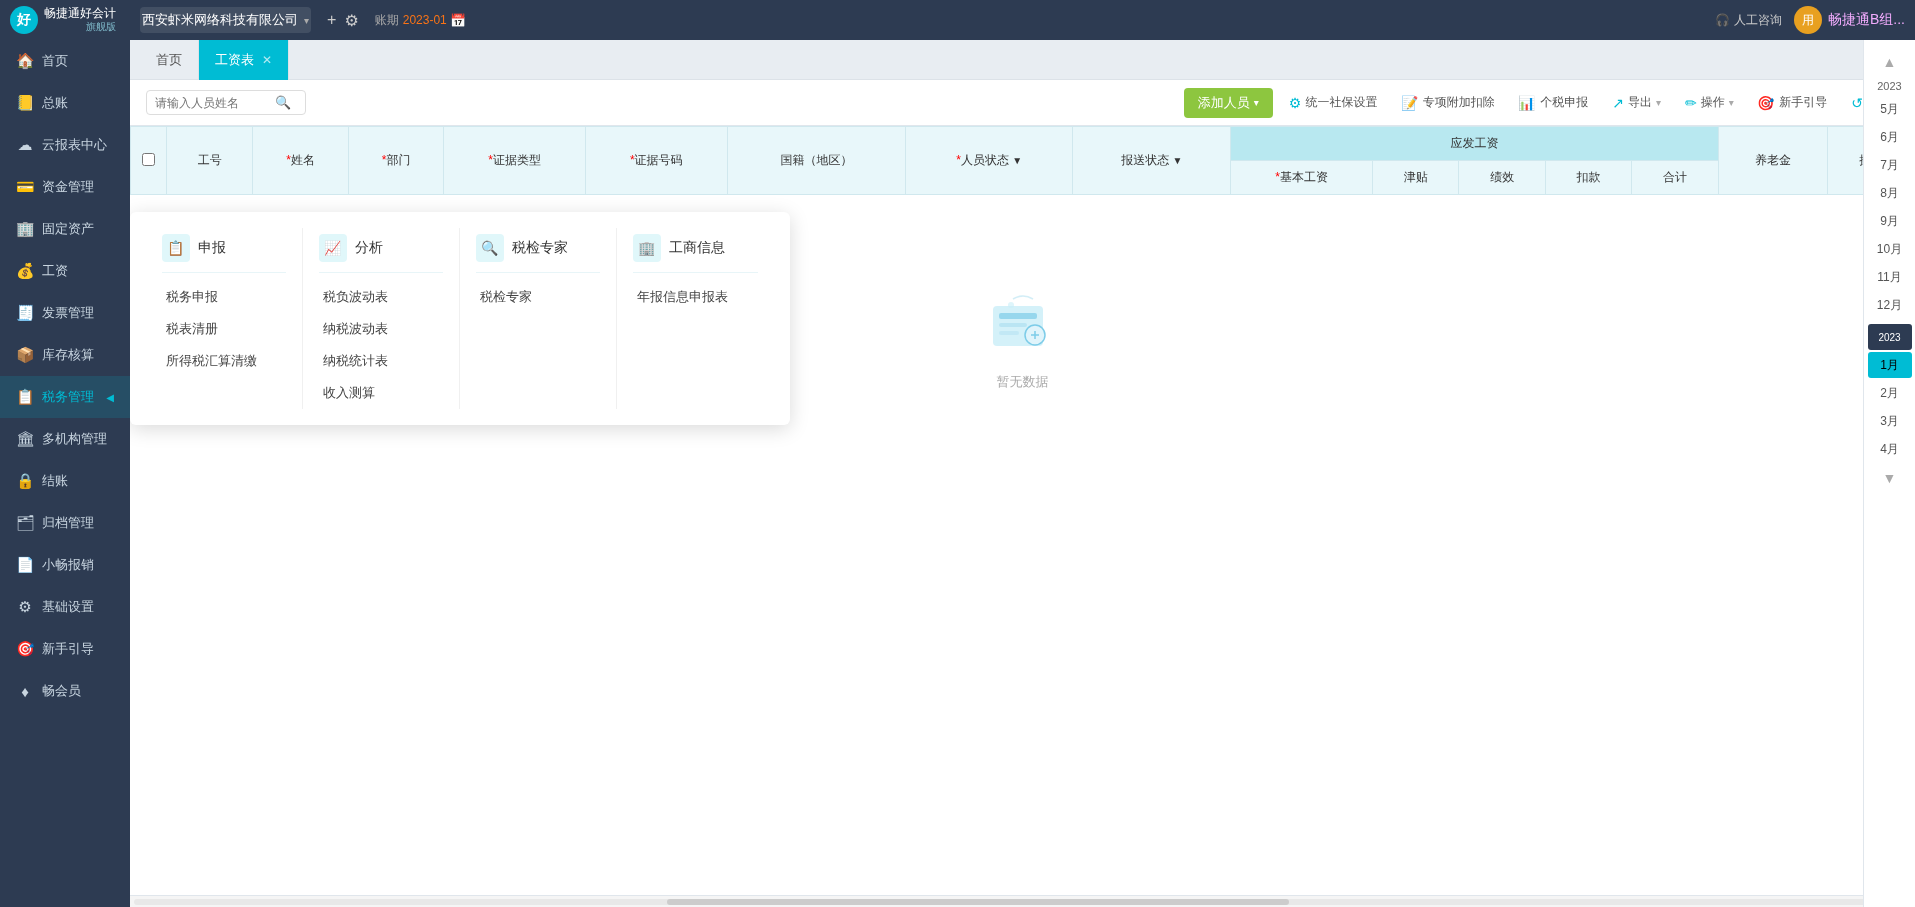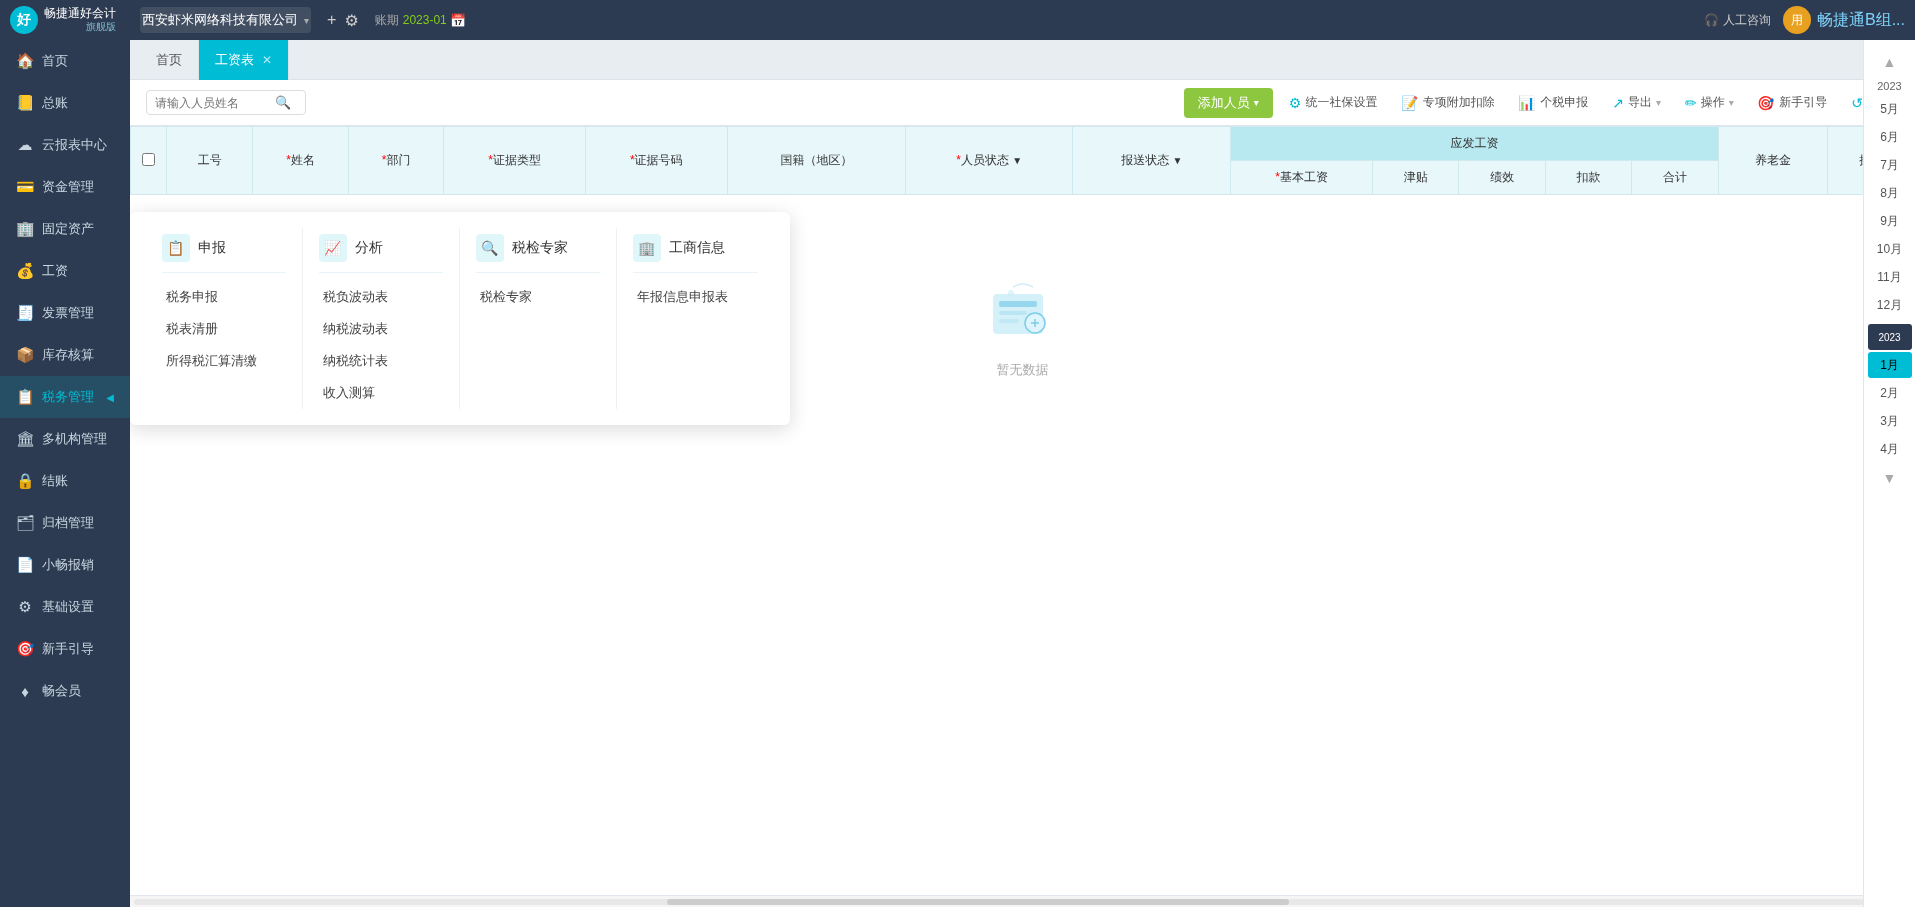--- a/index.html
+++ b/index.html
@@ -35,27 +35,27 @@
       display: flex; align-items: center; gap: 6px;
       padding: 4px 2px;
       background: rgba(255,255,255,0.1);
       border-radius: 4px;
       cursor: pointer; color: #fff;
     }
     .company-selector .chevron { font-size: 10px; color: #aaa; }
     .header-actions { display: flex; align-items: center; gap: 8px; margin-left: 16px; }
     .header-btn { color: #ccc; cursor: pointer; font-size: 16px; }
     .period-label { color: #aaa; margin-left: 16px; font-size: 12px; }
-    .period-value { color: #84cc16; margin-left: 4px; font-size: 12px; }
+    .period-value { color: #f97316; margin-left: 4px; font-size: 12px; }
     .calendar-icon { color: #00bcd4; margin-left: 4px; cursor: pointer; }
     .header-right { margin-left: auto; display: flex; align-items: center; gap: 12px; }
     .header-right .service { display: flex; align-items: center; gap: 4px; color: #ccc; font-size: 12px; cursor: pointer; }
     .user-badge { display: flex; align-items: center; gap: 6px; }
     .user-avatar { width: 28px; height: 28px; background: #e8a020; border-radius: 50%; display: flex; align-items: center; justify-content: center; font-size: 12px; color: white; }
-    .user-name { color: #7dd3fc; font-size: 16px; cursor: pointer; }
+    .user-name { color: #f0abfc; font-size: 14px; cursor: pointer; }
 
     
     .sidebar {
       position: absolute;
       top: 40px; left: 0;
       width: 130px; height: calc(907px - 40px);
       background: #2d3b52;
       color: #c8d5e0;
       overflow-y: auto;
       z-index: 50;
@@ -465,21 +465,21 @@
         <tr>
           <th><span style="color:red">*</span>基本工资</th>
           <th>津贴</th>
           <th>绩效</th>
           <th>扣款</th>
           <th>合计</th>
         </tr>
       </thead>
       <tbody>
         <tr>
-          <td colspan="16" style="padding:4px; border:none;">
+          <td colspan="16" style="padding:16px; border:none;">
             <div class="empty-state">
               <div class="empty-icon">
                 <svg viewBox="0 0 80 70" fill="none" xmlns="http://www.w3.org/2000/svg">
                   <rect x="10" y="15" width="50" height="40" rx="4" fill="#b8e8f5" opacity="0.6"></rect>
                   <rect x="16" y="22" width="38" height="6" rx="2" fill="#7dcce8" opacity="0.7"></rect>
                   <rect x="16" y="32" width="28" height="4" rx="2" fill="#a8ddef" opacity="0.6"></rect>
                   <rect x="16" y="40" width="20" height="4" rx="2" fill="#a8ddef" opacity="0.4"></rect>
                   <circle cx="52" cy="44" r="10" fill="#e0f4fb" stroke="#7dcce8" stroke-width="1.5"></circle>
                   <line x1="48" y1="44" x2="56" y2="44" stroke="#7dcce8" stroke-width="1.5"></line>
                   <line x1="52" y1="40" x2="52" y2="48" stroke="#7dcce8" stroke-width="1.5"></line>

